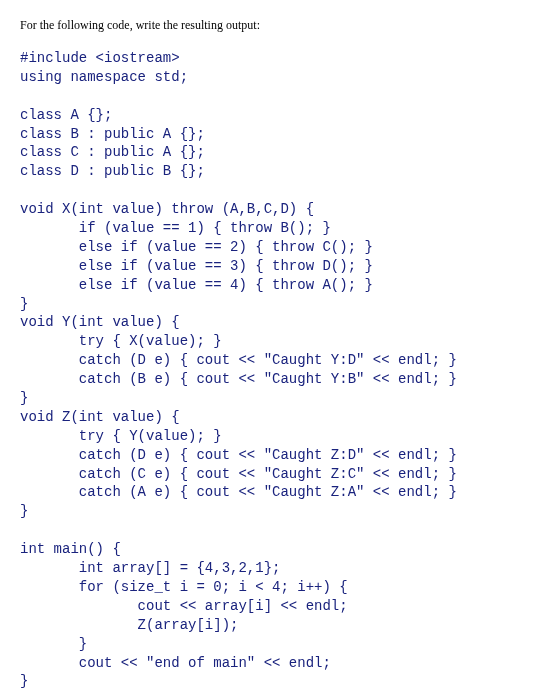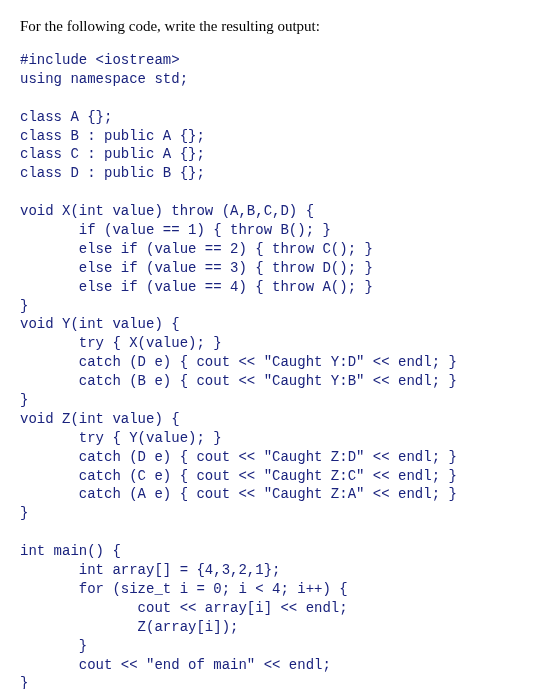--- a/index.html
+++ b/index.html
@@ -7,21 +7,21 @@
       padding: 18px 20px;
       background: #fff;
       font-family: "Times New Roman", Times, serif;
       font-size: 15px;
       color: #000;
       width: 553px;
       box-sizing: border-box;
     }
     .prompt-text {
       font-family: "Times New Roman", Times, serif;
-      font-size: 15px;
+      font-size: 12px;
       margin-bottom: 16px;
     }
     pre.code {
       font-family: "Courier New", Courier, monospace;
       font-size: 14px;
       line-height: 1.35;
       color: #1a237e;
       margin: 0;
       white-space: pre;
     }

